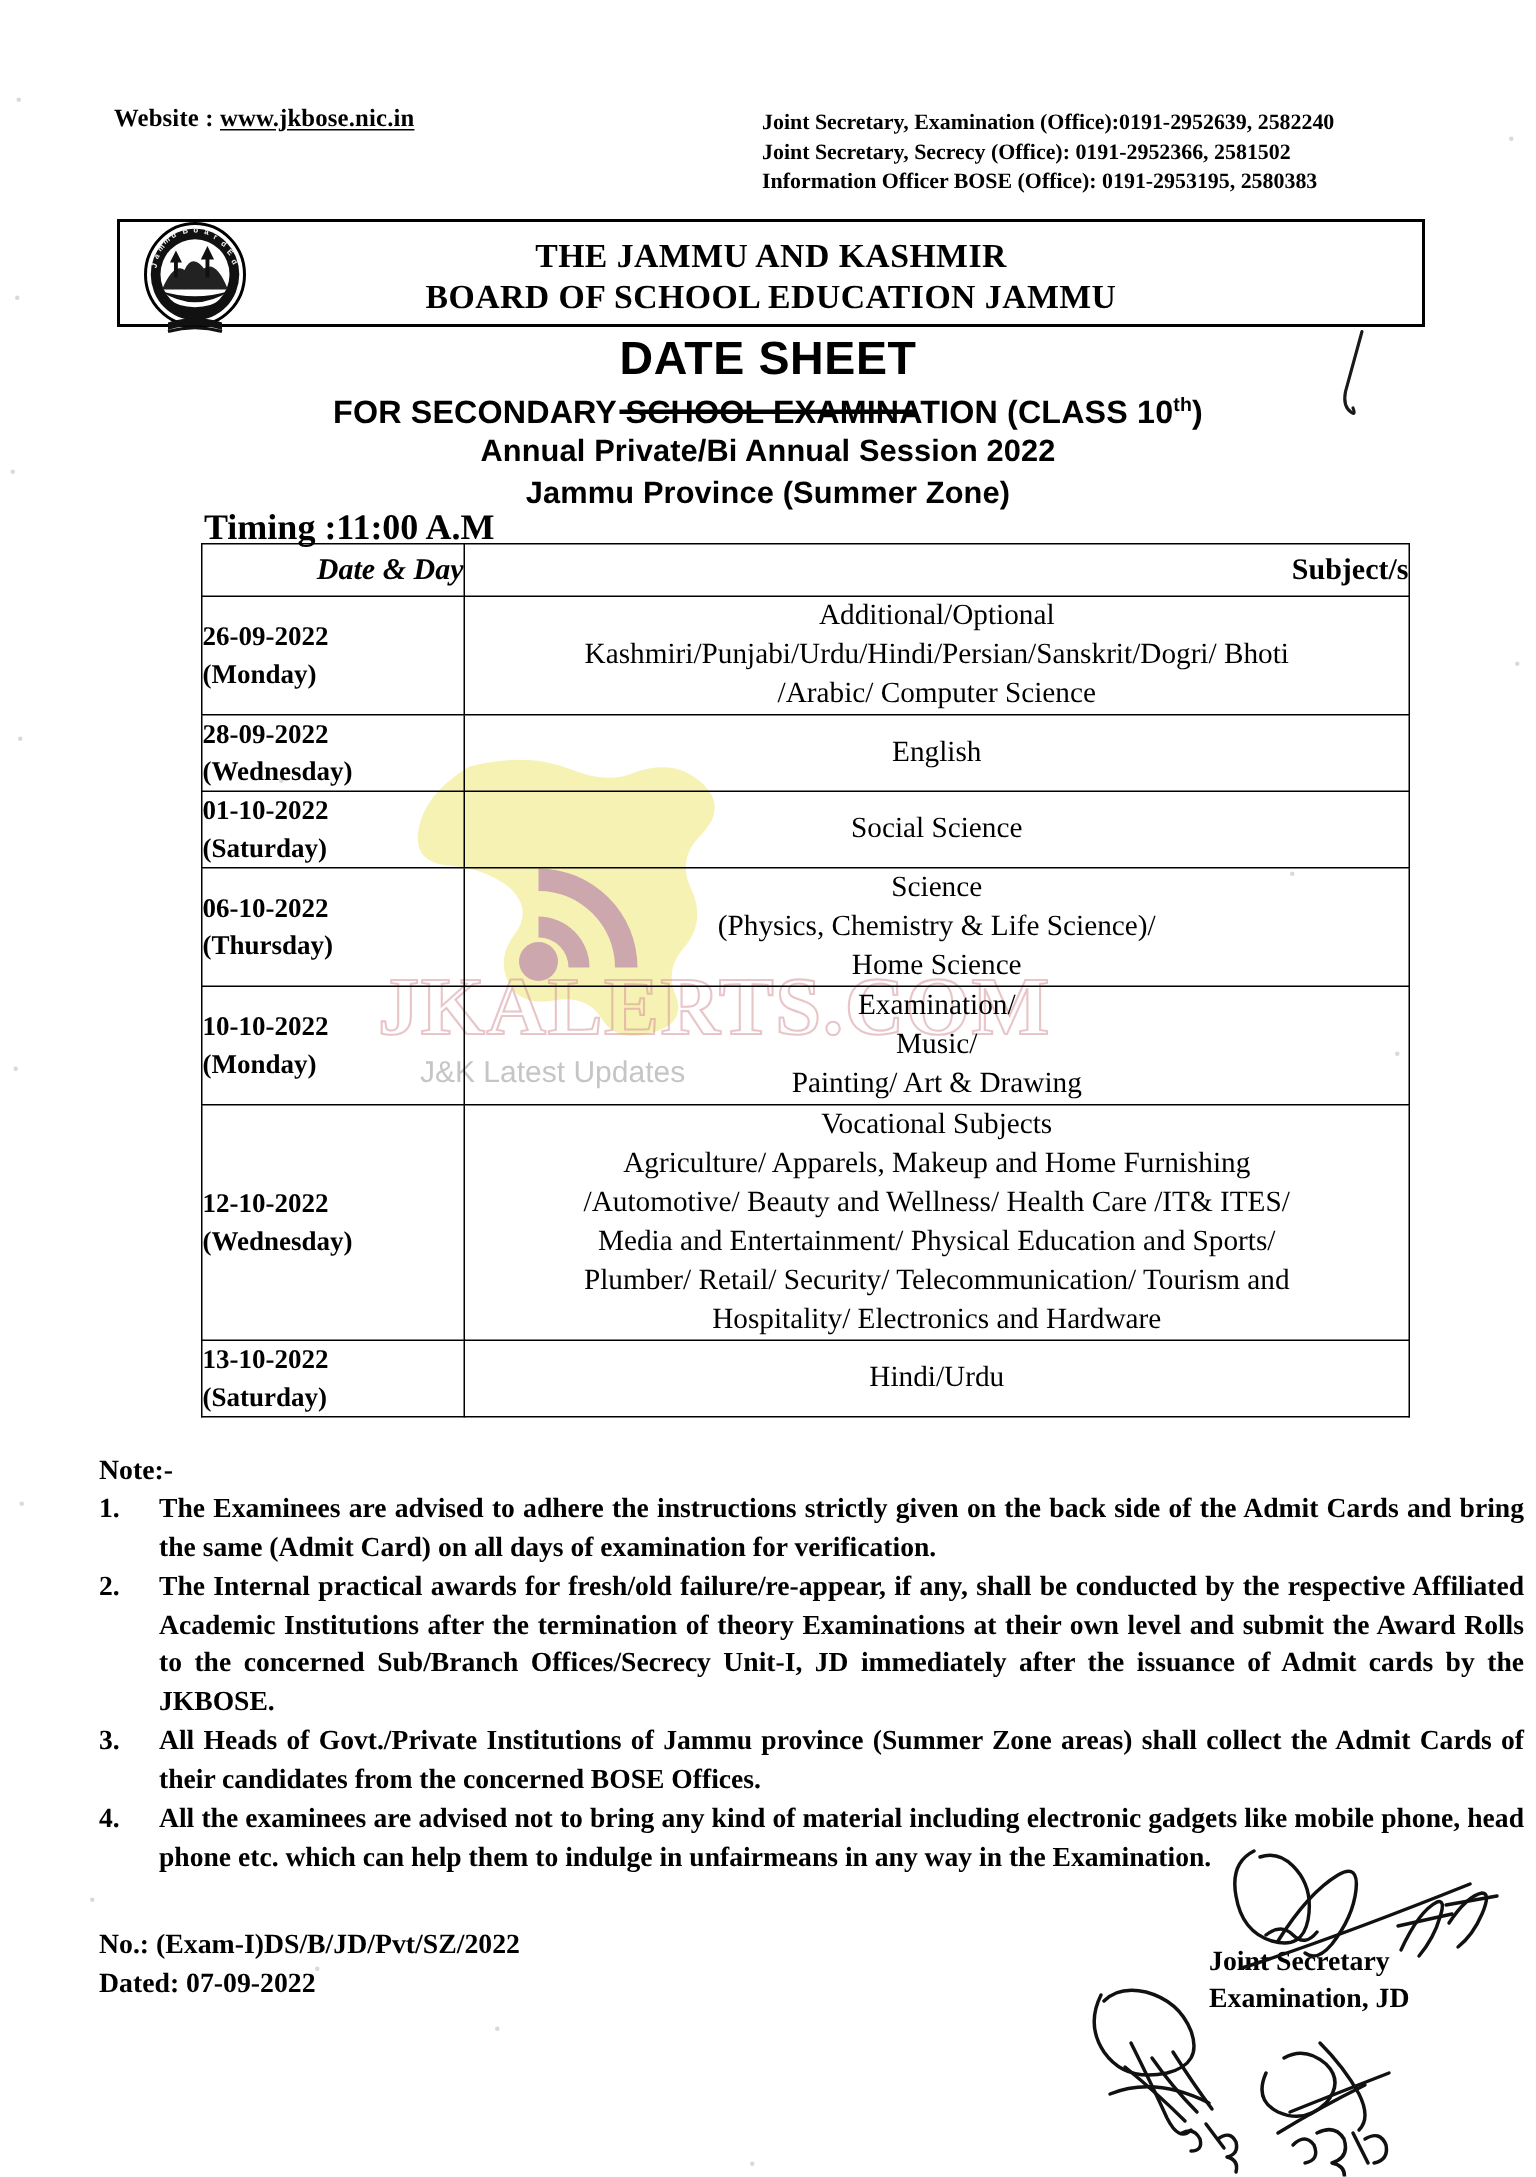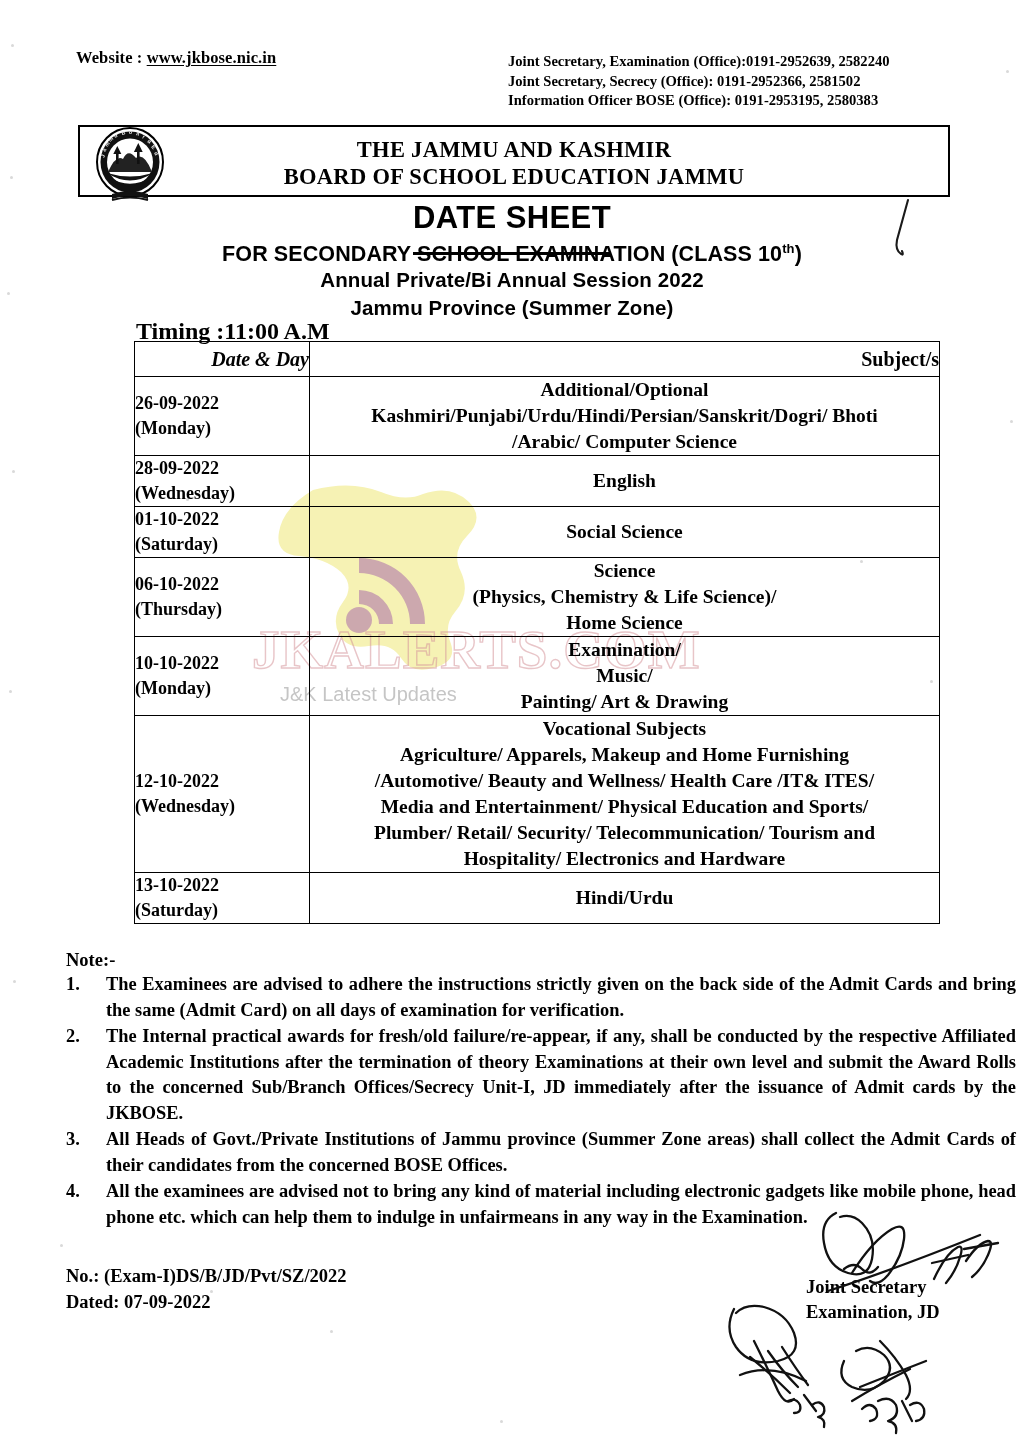--- a/index.html
+++ b/index.html
@@ -14,20 +14,21 @@
     overflow: hidden;
     font-family: "Liberation Serif", "DejaVu Serif", serif;
     color: #000000;
   }
 
   .page {
     position: absolute;
     inset: 0;
     width: 1024px;
     height: 1328px;
+    margin-top: 21px;
   }
 
   
   .speck {
     position: absolute;
     background: #b9b9b9;
     border-radius: 50%;
     opacity: .55;
   }
 
@@ -192,21 +193,21 @@
   .th-date { text-align: right; padding-left: 4px; font-style: italic; }
   .cell-date {
     font-size: 18px;
     font-weight: bold;
     padding: 5px 0 5px 12px;
     line-height: 25px;
     text-align: left;
   }
   .cell-sub {
     font-size: 19.5px;
-    font-weight: bold;
+    font-weight: normal;
     text-align: center;
     line-height: 26px;
     padding: 5px 6px;
   }
 
   
   .note-label {
     position: absolute;
     left: 66px;
     top: 950px;

